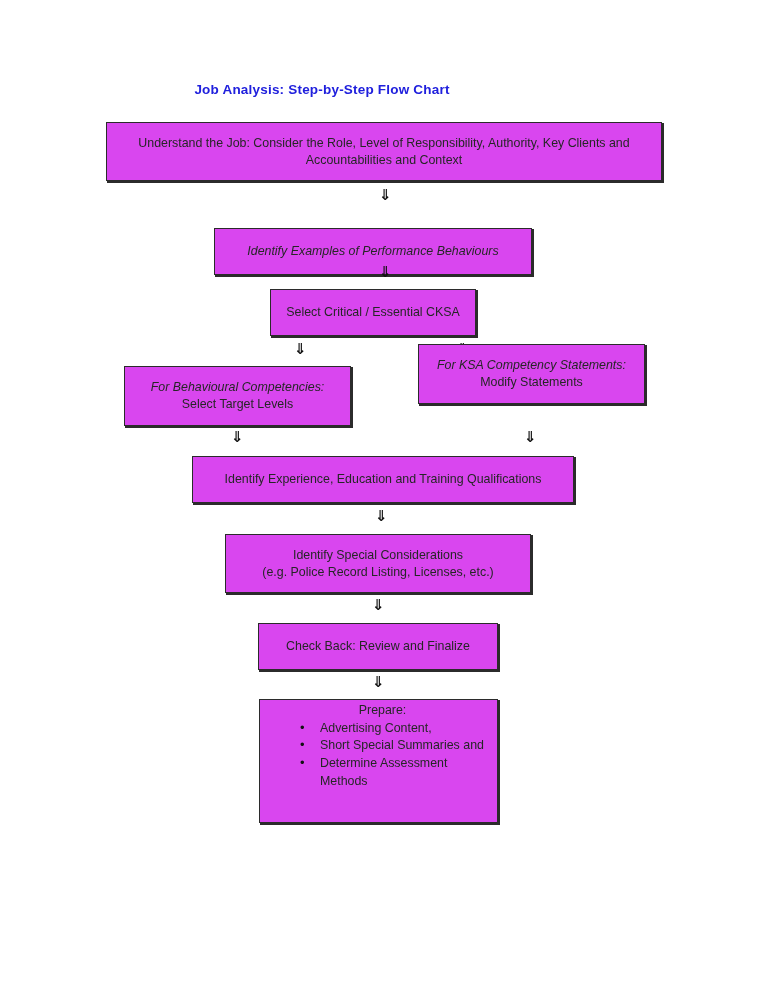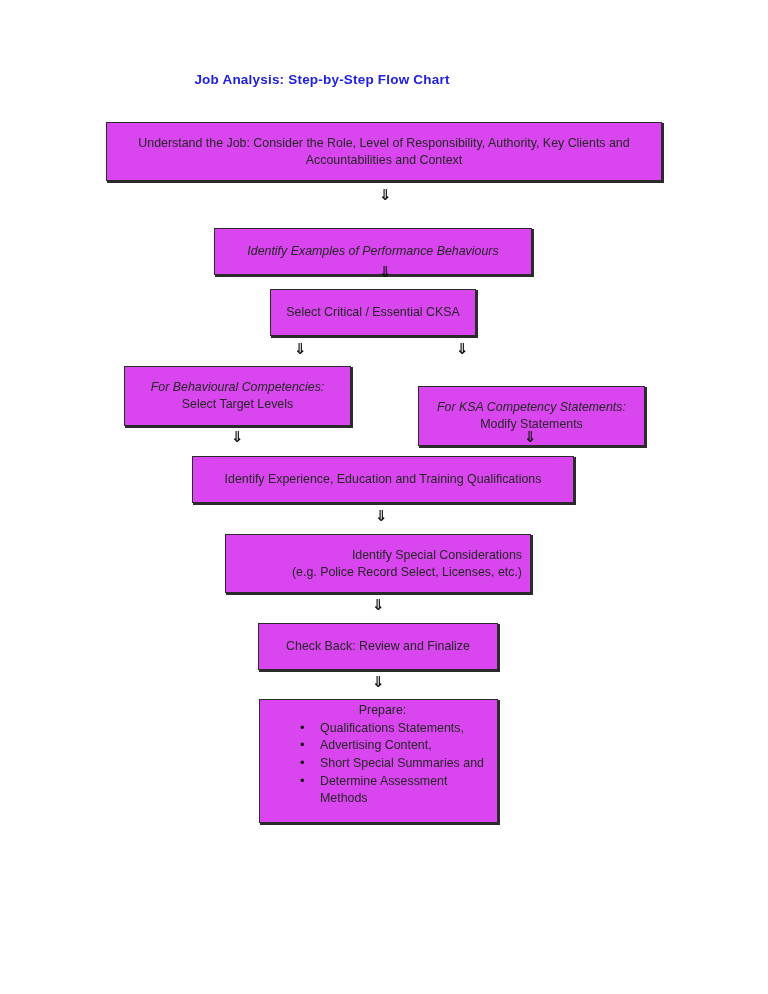--- a/index.html
+++ b/index.html
@@ -20,21 +20,21 @@
   #page {
     position: relative;
     width: 768px;
     height: 994px;
   }
 
   
   .chart-title {
     position: absolute;
     left: 0;
-    top: 72px;
+    top: 82px;
     width: 644px;
     text-align: center;
     font-size: 13.5px;
     font-weight: bold;
     letter-spacing: 0.2px;
     color: #2020dd;
   }
 
   
   .flow-box {
@@ -145,61 +145,60 @@
 
   <div class="arrow" style="left:452px; top:342px;">⇓</div>
 
   <div class="flow-box" style="left:124px; top:366px; width:227px; height:60px;">
     <span class="box-text">
       <span class="line italic">For Behavioural Competencies:</span>
       <span class="line">Select Target Levels</span>
     </span>
   </div>
 
-  <div class="flow-box" style="left:418px; top:386px; width:227px; height:60px;">
+  <div class="flow-box" style="left:418px; top:344px; width:227px; height:60px;">
     <span class="box-text">
       <span class="line italic">For KSA Competency Statements:</span>
       <span class="line">Modify Statements</span>
     </span>
   </div>
 
   <div class="arrow" style="left:227px; top:430px;">⇓</div>
 
   <div class="arrow" style="left:520px; top:430px;">⇓</div>
 
   <div class="flow-box" style="left:192px; top:456px; width:382px; height:47px;">
     <span class="box-text">
       <span class="line">Identify Experience, Education and Training Qualifications</span>
     </span>
   </div>
 
   <div class="arrow" style="left:371px; top:509px;">⇓</div>
 
-  <div class="flow-box" style="left:225px; top:534px; width:306px; height:59px;text-align:right;">
+  <div class="flow-box" style="left:225px; top:534px; width:306px; height:59px;">
     <span class="box-text">
       <span class="line">Identify Special Considerations</span>
-      <span class="line">(e.g. Police Record Select, Licenses, etc.)</span>
+      <span class="line">(e.g. Police Record Listing, Licenses, etc.)</span>
     </span>
   </div>
 
   <div class="arrow" style="left:368px; top:598px;">⇓</div>
 
   <div class="flow-box" style="left:258px; top:623px; width:240px; height:47px;">
     <span class="box-text">
       <span class="line">Check Back: Review and Finalize</span>
     </span>
   </div>
 
   <div class="arrow" style="left:368px; top:675px;">⇓</div>
 
   <div class="flow-box" style="left:259px; top:699px; width:239px; height:124px; align-items:flex-start; ">
     <div class="prepare-inner">
       <span class="prepare-heading">Prepare:</span>
       <ul class="prepare-list">
-        <li>Qualifications Statements,</li>
         <li>Advertising Content,</li>
         <li>Short Special Summaries and</li>
         <li>Determine Assessment Methods</li>
       </ul>
     </div>
   </div>
 
 </div>
 
 </body></html>

